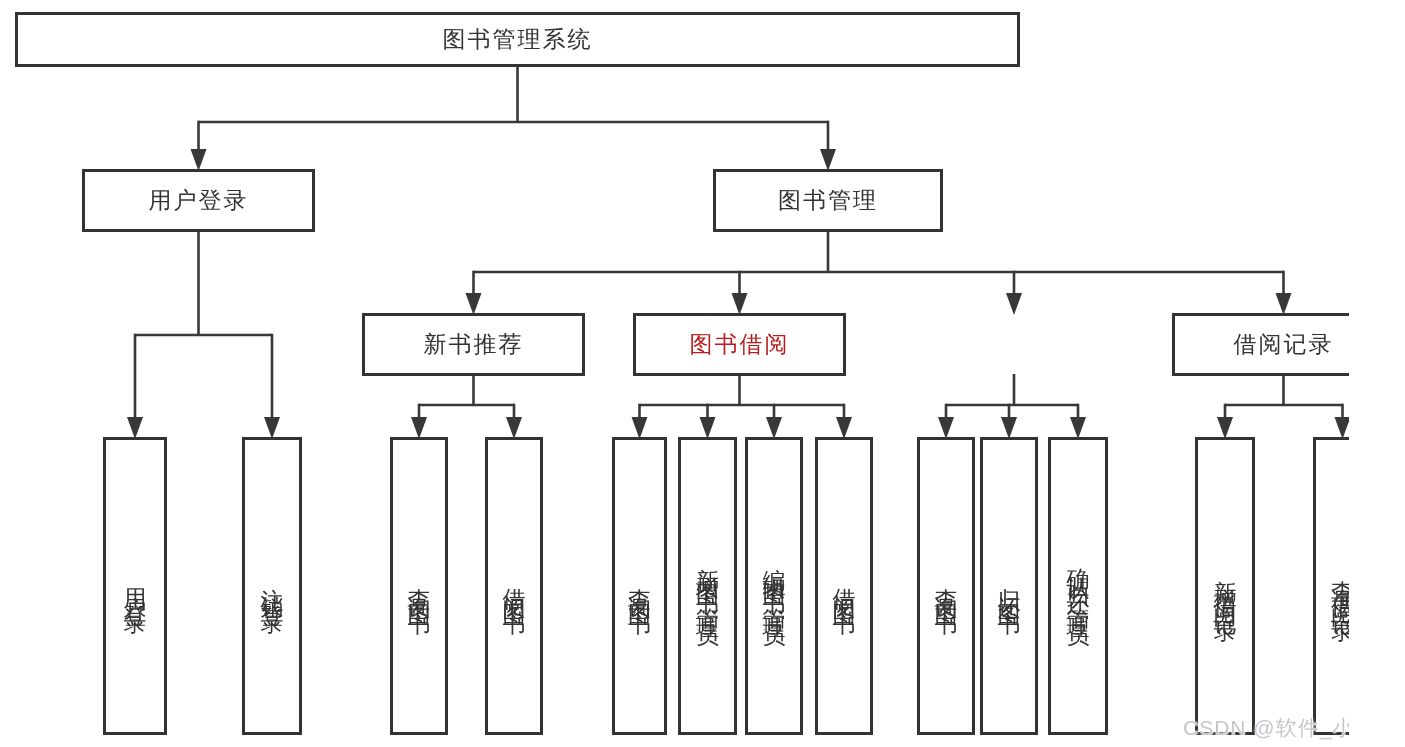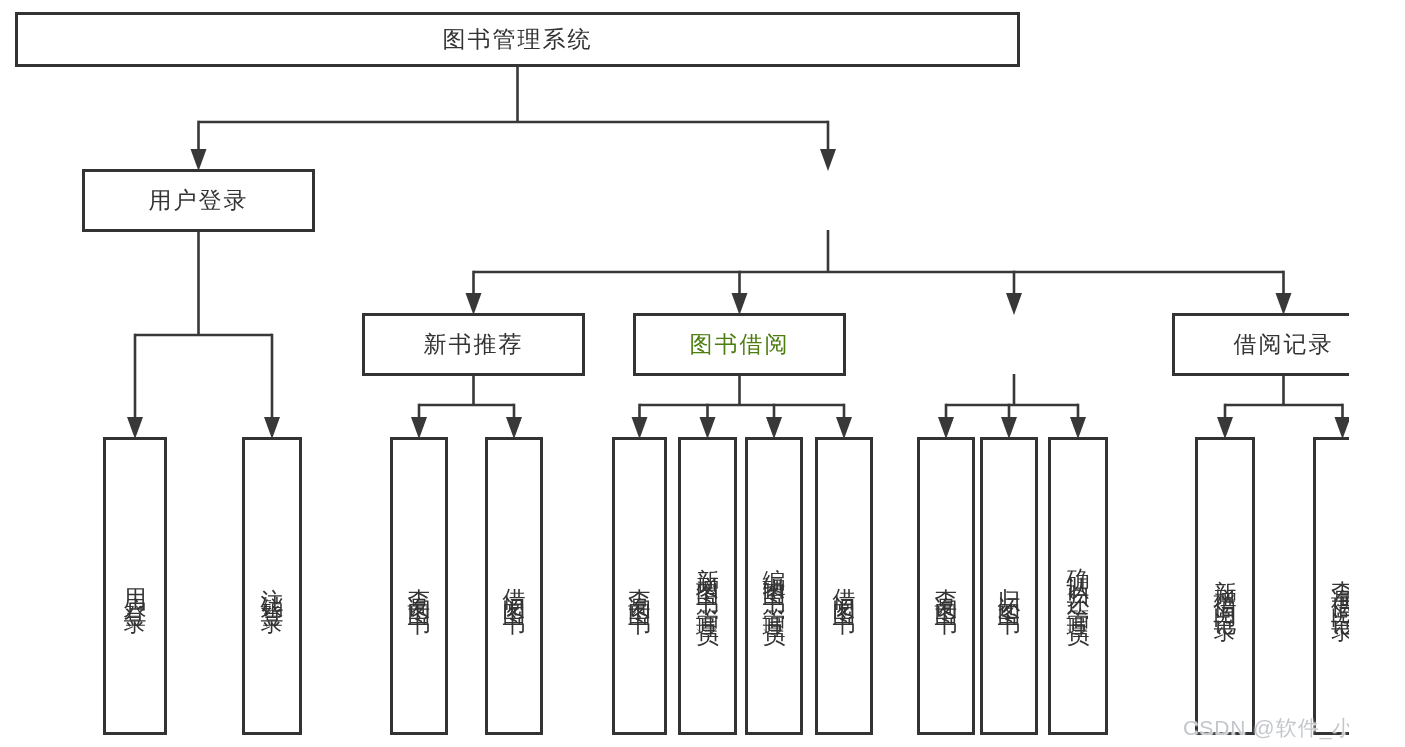--- a/index.html
+++ b/index.html
@@ -103,24 +103,25 @@
       <line x1="1283.5" y1="374" x2="1283.5" y2="405" stroke="#383838" stroke-width="2.6"></line>
       <line x1="1225" y1="405" x2="1342.5" y2="405" stroke="#383838" stroke-width="2.6"></line>
       <line x1="1225" y1="403.7" x2="1225" y2="421" stroke="#383838" stroke-width="2.6"></line>
       <polygon points="1217,417 1233,417 1225,439" fill="#383838"></polygon>
       <line x1="1342.5" y1="403.7" x2="1342.5" y2="421" stroke="#383838" stroke-width="2.6"></line>
       <polygon points="1334.5,417 1350.5,417 1342.5,439" fill="#383838"></polygon>
     </svg>
 
   <div class="node horizontal" style="left: 15px; top: 12px; width: 1005px; height: 55px; border-color: rgb(51, 51, 51); background: rgb(255, 255, 255); color: rgb(51, 51, 51);">图书管理系统</div>
     <div class="node horizontal" style="left: 82px; top: 169px; width: 233px; height: 63px; border-color: rgb(51, 51, 51); background: rgb(255, 255, 255); color: rgb(51, 51, 51);">用户登录</div>
+    <div class="node horizontal" style="left: 713px; top: 169px; width: 230px; height: 63px; border-color: rgb(51, 51, 51); background: rgb(255, 255, 255); color: rgb(51, 51, 51);">图书管理</div>
     <div class="node vertical" style="left: 103px; top: 437px; width: 64px; height: 298px; border-color: rgb(51, 51, 51); background: rgb(255, 255, 255); color: rgb(51, 51, 51);">用户登录</div>
     <div class="node vertical" style="left: 242px; top: 437px; width: 60px; height: 298px; border-color: rgb(51, 51, 51); background: rgb(255, 255, 255); color: rgb(51, 51, 51);">注销登录</div>
     <div class="node horizontal" style="left: 362px; top: 313px; width: 223px; height: 63px; border-color: rgb(51, 51, 51); background: rgb(255, 255, 255); color: rgb(51, 51, 51);">新书推荐</div>
-    <div class="node horizontal" style="left: 633px; top: 313px; width: 213px; height: 63px; border-color: rgb(51, 51, 51); background: rgb(255, 255, 255); color: #4d7c0f;">图书借阅</div>
+    <div class="node horizontal" style="left: 633px; top: 313px; width: 213px; height: 63px; border-color: rgb(51, 51, 51); background: rgb(255, 255, 255); color: #b91c1c;">图书借阅</div>
     <div class="node horizontal" style="left: 1172px; top: 313px; width: 223px; height: 63px; border-color: rgb(51, 51, 51); background: rgb(255, 255, 255); color: rgb(51, 51, 51);">借阅记录</div>
     <div class="node vertical" style="left: 390px; top: 437px; width: 58px; height: 298px; border-color: rgb(51, 51, 51); background: rgb(255, 255, 255); color: rgb(51, 51, 51);">查询图书</div>
     <div class="node vertical" style="left: 485px; top: 437px; width: 58px; height: 298px; border-color: rgb(51, 51, 51); background: rgb(255, 255, 255); color: rgb(51, 51, 51);">借阅图书</div>
     <div class="node vertical" style="left: 612px; top: 437px; width: 55px; height: 298px; border-color: rgb(51, 51, 51); background: rgb(255, 255, 255); color: rgb(51, 51, 51);">查询图书</div>
     <div class="node vertical" style="left: 678px; top: 437px; width: 59px; height: 298px; border-color: rgb(51, 51, 51); background: rgb(255, 255, 255); color: rgb(51, 51, 51);">新增图书（管理员）</div>
     <div class="node vertical" style="left: 745px; top: 437px; width: 58px; height: 298px; border-color: rgb(51, 51, 51); background: rgb(255, 255, 255); color: rgb(51, 51, 51);">编辑图书（管理员）</div>
     <div class="node vertical" style="left: 815px; top: 437px; width: 58px; height: 298px; border-color: rgb(51, 51, 51); background: rgb(255, 255, 255); color: rgb(51, 51, 51);">借阅图书</div>
     <div class="node vertical" style="left: 917px; top: 437px; width: 58px; height: 298px; border-color: rgb(51, 51, 51); background: rgb(255, 255, 255); color: rgb(51, 51, 51);">查询图书</div>
     <div class="node vertical" style="left: 980px; top: 437px; width: 58px; height: 298px; border-color: rgb(51, 51, 51); background: rgb(255, 255, 255); color: rgb(51, 51, 51);">归还图书</div>
     <div class="node vertical" style="left: 1048px; top: 437px; width: 60px; height: 298px; border-color: rgb(51, 51, 51); background: rgb(255, 255, 255); color: rgb(51, 51, 51);">确认归还（管理员）</div>

